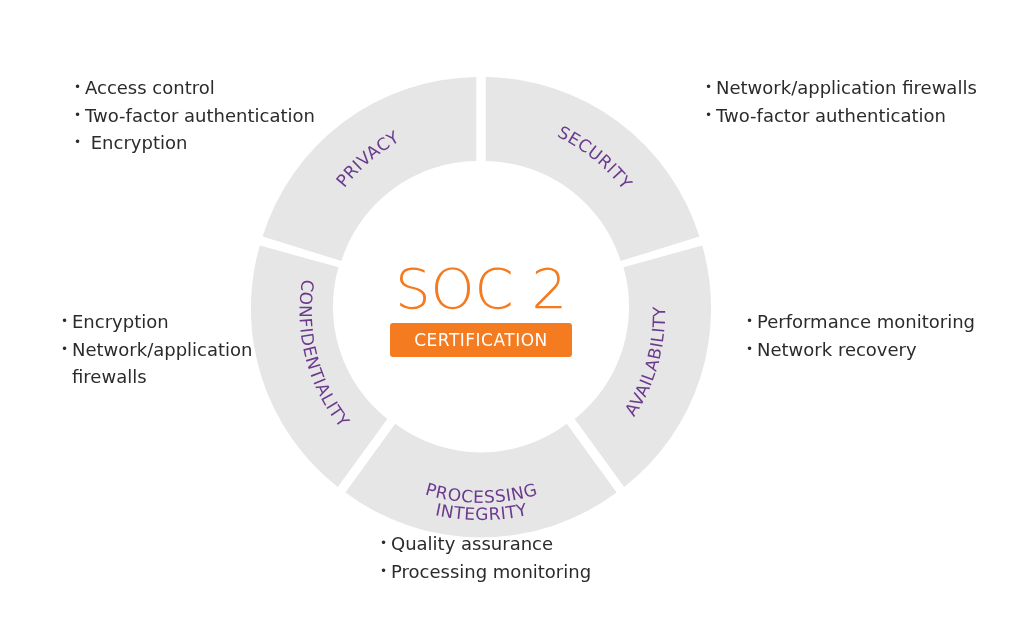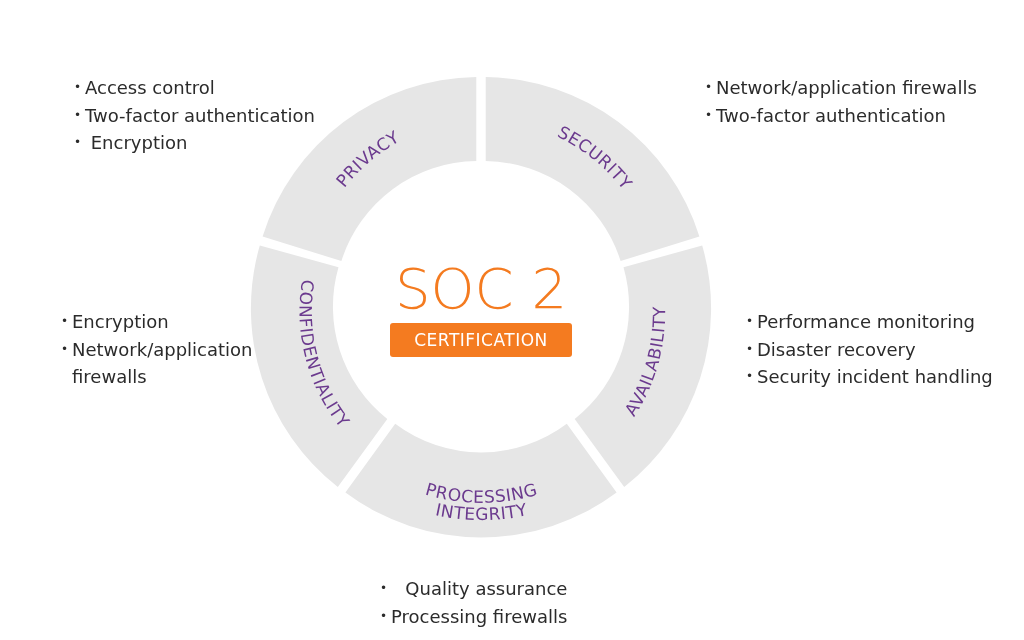--- a/index.html
+++ b/index.html
@@ -75,20 +75,19 @@
   <li>Two-factor authentication</li>
 </ul>
 
 <ul class="bullet-list" style="left:61px; top:308px;">
   <li>Encryption</li>
   <li class="wrap">Network/application firewalls</li>
 </ul>
 
 <ul class="bullet-list" style="left:746px; top:308px;">
   <li>Performance monitoring</li>
-  <li>Disaster recovery</li>
-  <li>Security incident handling</li>
+  <li>Network recovery</li>
 </ul>
 
-<ul class="bullet-list" style="left:380px; top:575px;text-align:right;">
+<ul class="bullet-list" style="left:380px; top:530px;">
   <li>Quality assurance</li>
-  <li>Processing firewalls</li>
+  <li>Processing monitoring</li>
 </ul>
 
 </body></html>

